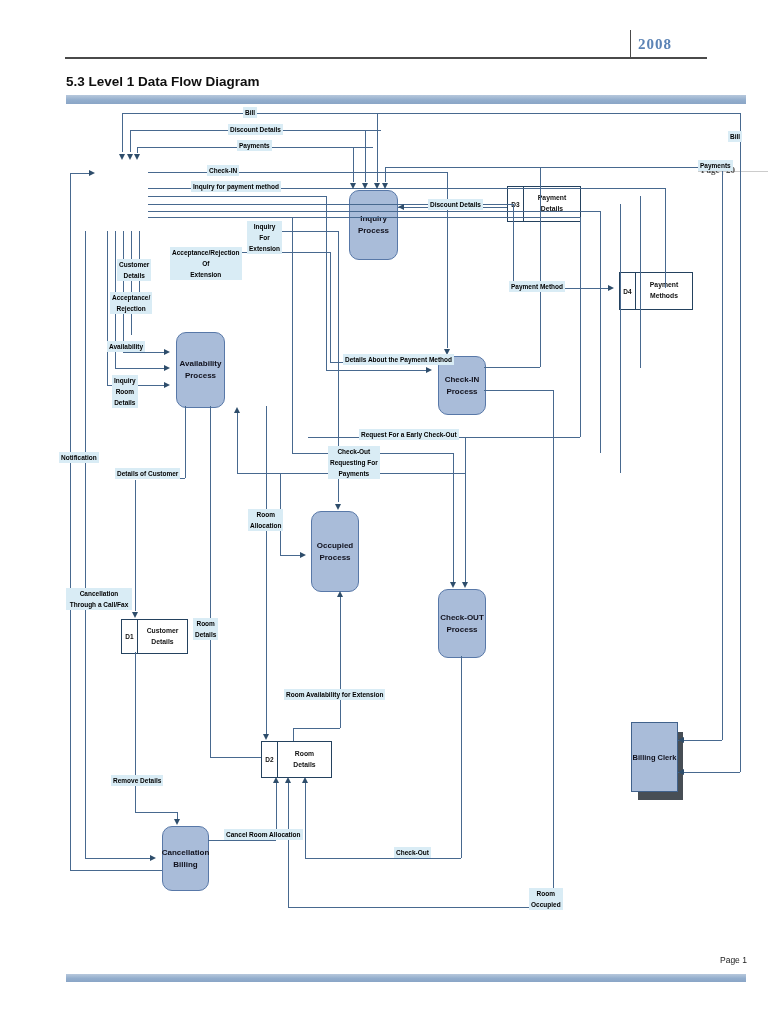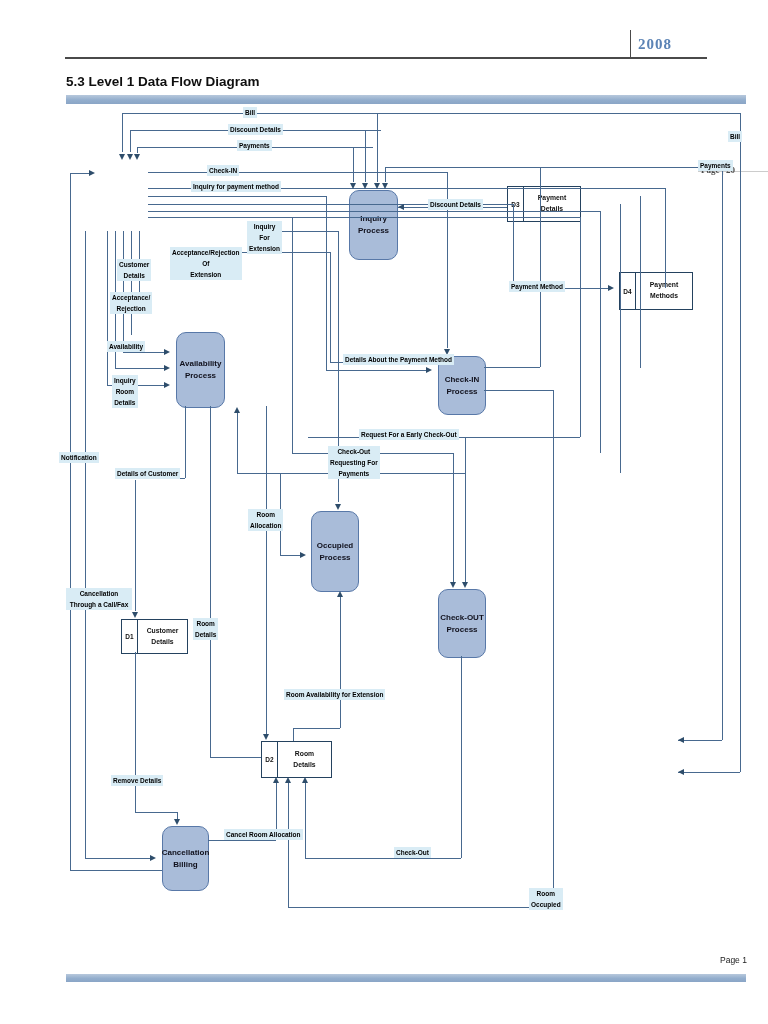--- a/index.html
+++ b/index.html
@@ -52,20 +52,21 @@
   <div class="hdr-div"></div>
   <div class="hdr-year">2008</div>
   <div class="hdr-rule"></div>
   <div class="sec-title">5.3 Level 1 Data Flow Diagram</div>
   <div class="bar top"></div>
   <div class="bar bot"></div>
   <div class="pg-corner-line"></div>
   <div class="pg-corner">Page | 20</div>
   <div class="footer-pg">Page 1</div>
 
+  <div class="ent" style="left:631px;top:722px;width:45px;height:68px;">Billing Clerk</div>
 
   <div class="proc" style="left:349px;top:190px;width:47px;height:68px;">Inquiry
 Process</div>
   <div class="proc" style="left:176px;top:332px;width:47px;height:74px;">Availability
 Process</div>
   <div class="proc" style="left:438px;top:356px;width:46px;height:57px;">Check-IN
 Process</div>
   <div class="proc" style="left:311px;top:511px;width:46px;height:79px;">Occupied
 Process</div>
   <div class="proc" style="left:438px;top:589px;width:46px;height:67px;">Check-OUT

